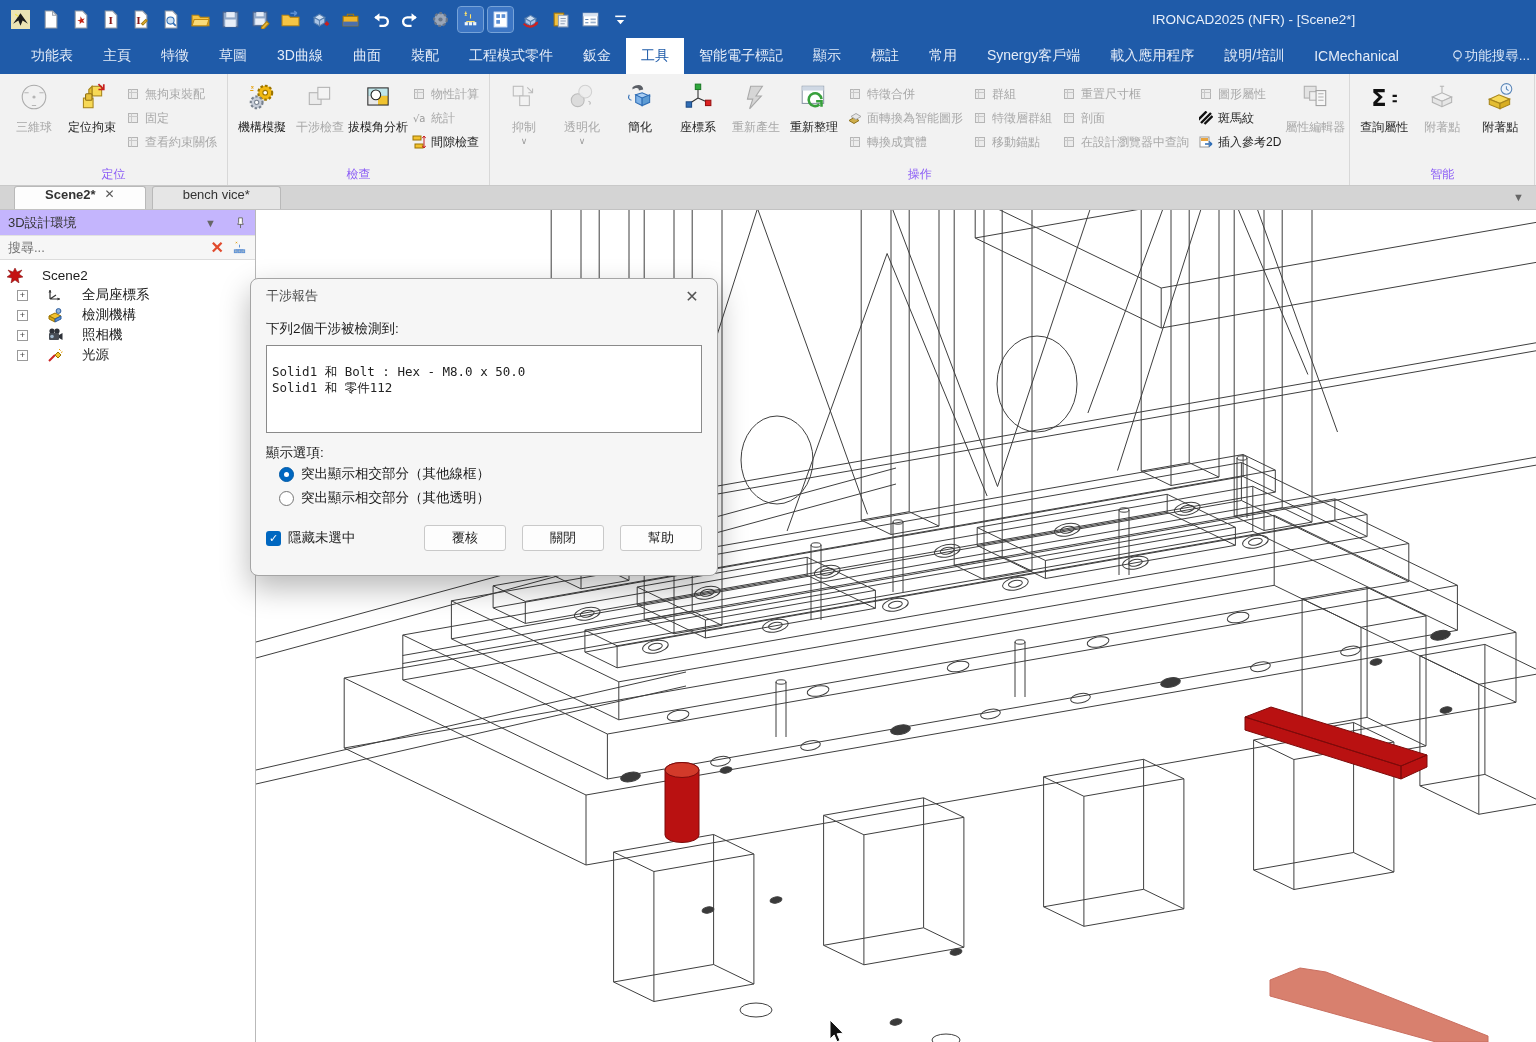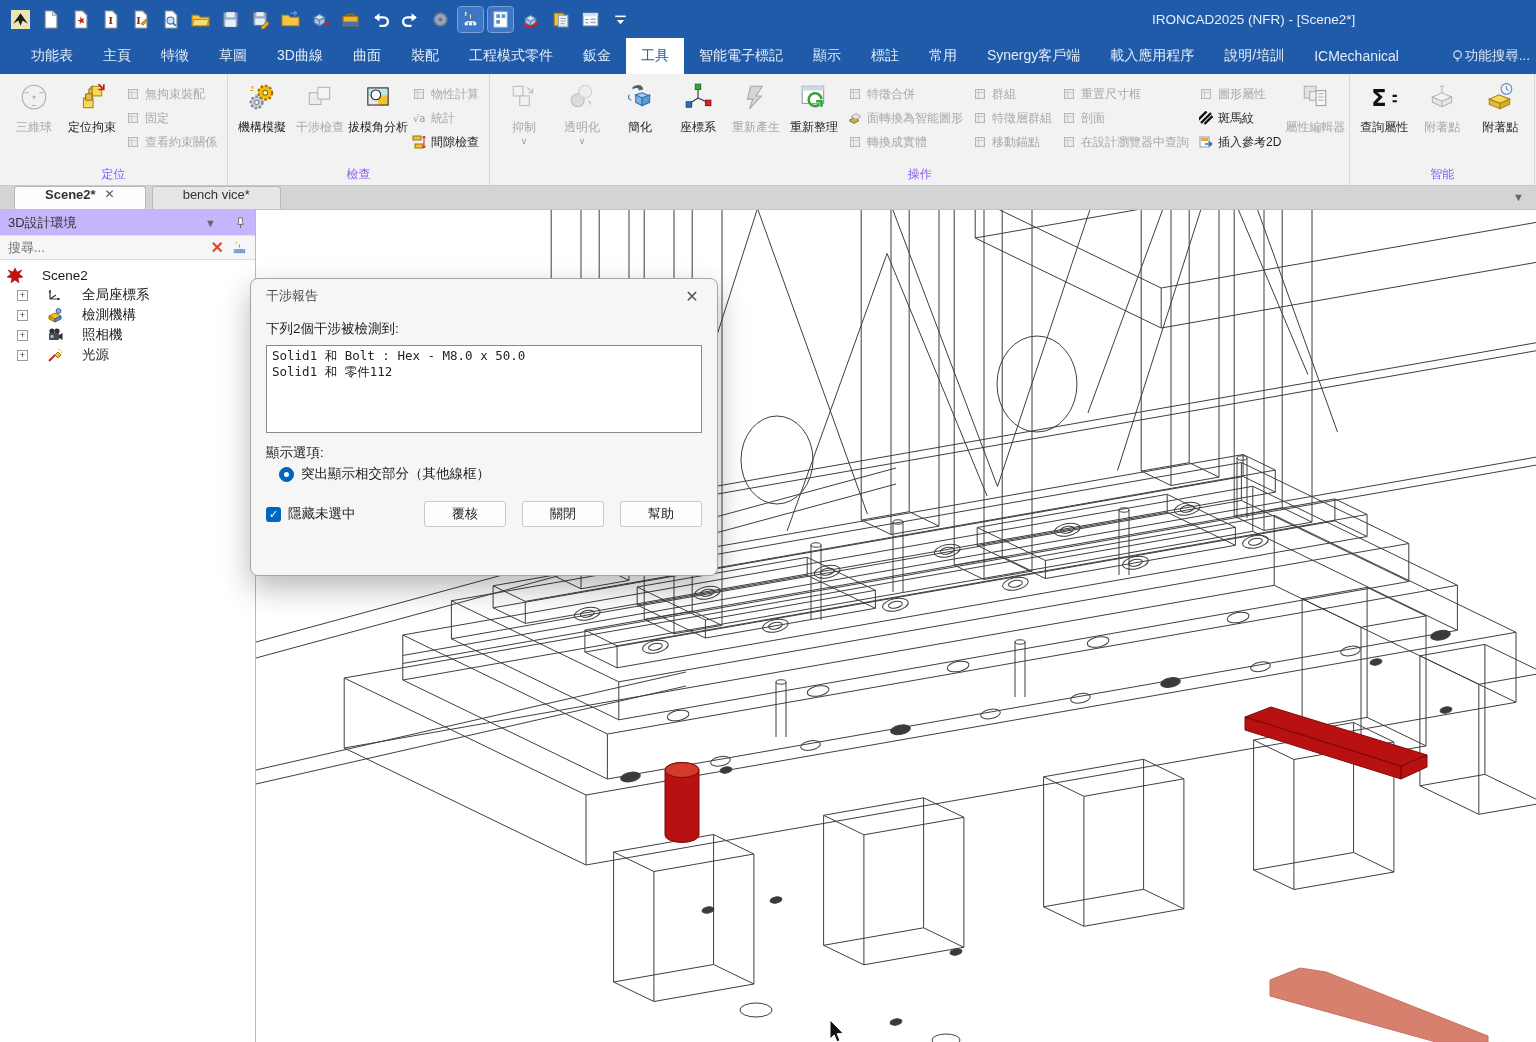--- a/index.html
+++ b/index.html
@@ -53,21 +53,21 @@
 .expander{width:11px;height:11px;border:1px solid #9a9a9a;background:#fff;font-size:9px;line-height:9px;text-align:center;color:#444;flex:0 0 auto}
 .trow svg{width:16px;height:16px;flex:0 0 auto}
 
 .viewport{flex:1;position:relative;background:#fff;overflow:hidden}
 .viewport svg.wire{position:absolute;left:0;top:0}
 
 .dialog{position:absolute;left:250px;top:278px;width:468px;height:298px;background:#f6f6f6;border:1px solid #a5a5a5;border-radius:8px;box-shadow:0 12px 30px rgba(0,0,0,.28);z-index:5;font-size:13.5px;color:#1a1a1a}
 .dlg-head{height:34px;display:flex;align-items:center;padding:0 8px 0 15px;color:#4a4a4a;font-size:13px}
 .dlg-close{margin-left:auto;width:34px;text-align:center;color:#555;font-size:16px}
 .dlg-msg{padding:7px 15px 7px;color:#1a1a1a}
-.dlg-list{margin:0 15px;height:88px;background:#fff;border:1px solid #8a8a8a;font-family:"DejaVu Sans Mono",monospace;font-size:12.5px;padding:2px 5px;line-height:1.3;color:#222;overflow:hidden}
+.dlg-list{margin:0 15px;height:88px;background:#fff;border:1px solid #8a8a8a;font-family:"DejaVu Sans Mono",monospace;font-size:12.5px;padding:18px 5px;line-height:1.3;color:#222;overflow:hidden}
 .dlg-opt{padding:11px 15px 0}
 .radio-row{display:flex;align-items:center;gap:7px;padding:3px 0 3px 13px}
 .radio{width:15px;height:15px;border-radius:50%;flex:0 0 auto;position:relative}
 .radio.sel{background:#0067c0;border:1px solid #005aa8}
 .radio.sel::after{content:"";position:absolute;left:4px;top:4px;width:5px;height:5px;border-radius:50%;background:#fff}
 .radio.unsel{background:#fff;border:1px solid #767676}
 .dlg-foot{display:flex;align-items:center;padding:15px 15px 0}
 .chk-row{display:flex;align-items:center;gap:7px}
 .chk{width:15px;height:15px;border-radius:3px;background:#0067c0;color:#fff;font-size:11px;line-height:15px;text-align:center;flex:0 0 auto}
 .btns{margin-left:auto;display:flex;gap:16px}
@@ -745,20 +745,24 @@
   <div class="dlg-list" id="dlglist">
       <div>Solid1 和 Bolt : Hex - M8.0 x 50.0</div>
       <div>Solid1 和 零件112</div>
     </div>
   <div class="dlg-opt">
     <div>顯示選項:</div>
     <div class="radio-row">
       <span class="radio sel"></span>
       <span>突出顯示相交部分（其他線框）</span>
     </div>
+    <div class="radio-row">
+      <span class="radio unsel"></span>
+      <span>突出顯示相交部分（其他透明）</span>
+    </div>
   </div>
   <div class="dlg-foot">
     <div class="chk-row">
       <span class="chk">✓</span>
       <span>隱藏未選中</span>
     </div>
     <div class="btns">
       <div class="btn">覆核</div>
       <div class="btn">關閉</div>
       <div class="btn">幫助</div>

